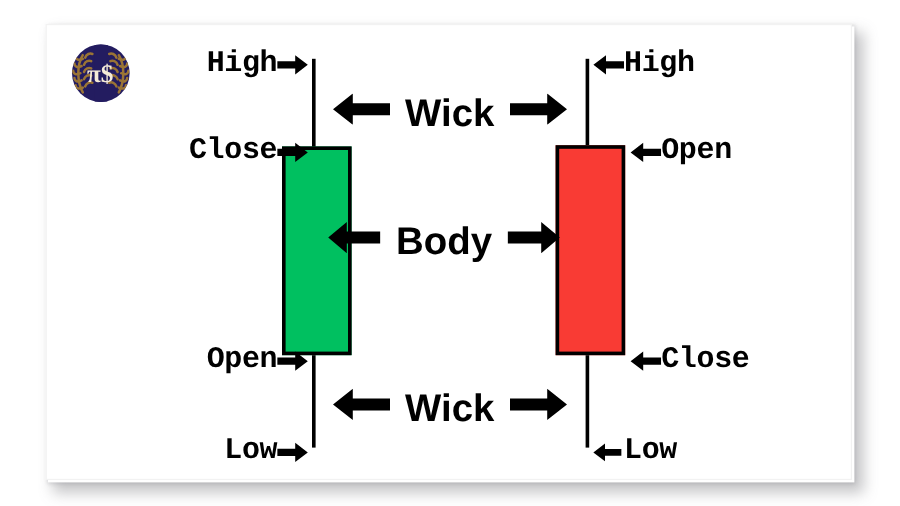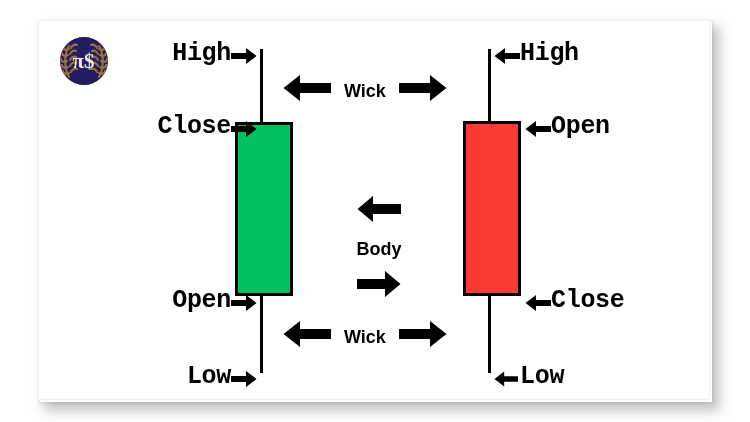--- a/index.html
+++ b/index.html
@@ -89,24 +89,24 @@
     vertical-align: middle;
   }
   .arrow-r { width: 26px; height: 18px; }
   .arrow-l { width: 26px; height: 18px; }
 
   
   .annot {
     position: absolute;
     display: flex;
     align-items: center;
-    justify-content: flex-start;
+    justify-content: flex-end;
     gap: 13px;
     font-weight: bold;
-    font-size: 18px;
+    font-size: 32px;
     color: #000000;
     white-space: nowrap;
   }
   .annot .txt { line-height: 1; }
 </style>
 </head>
 <body>
 
 <div id="stage">
 
@@ -239,21 +239,21 @@
           </svg>
       </span>
       <span class="txt">Wick</span>
       <span>
         <svg width="48" height="26" viewBox="0 0 48 26">
             <path d="M0 8 H31 V0 L47.5 13 L31 26 V18 H0 Z" fill="#000"></path>
           </svg>
       </span>
     </div>
 
-    <div class="annot" style="left:252px; top:175px; width:176px;flex-direction:column;">
+    <div class="annot" style="left:252px; top:161px; width:176px;">
       <span>
         <svg width="44" height="26" viewBox="0 0 44 26">
             <path d="M44 8 H16 V0 L0.5 13 L16 26 V18 H44 Z" fill="#000"></path>
           </svg>
       </span>
       <span class="txt">Body</span>
       <span>
         <svg width="44" height="26" viewBox="0 0 44 26">
             <path d="M0 8 H28 V0 L43.5 13 L28 26 V18 H0 Z" fill="#000"></path>
           </svg>

